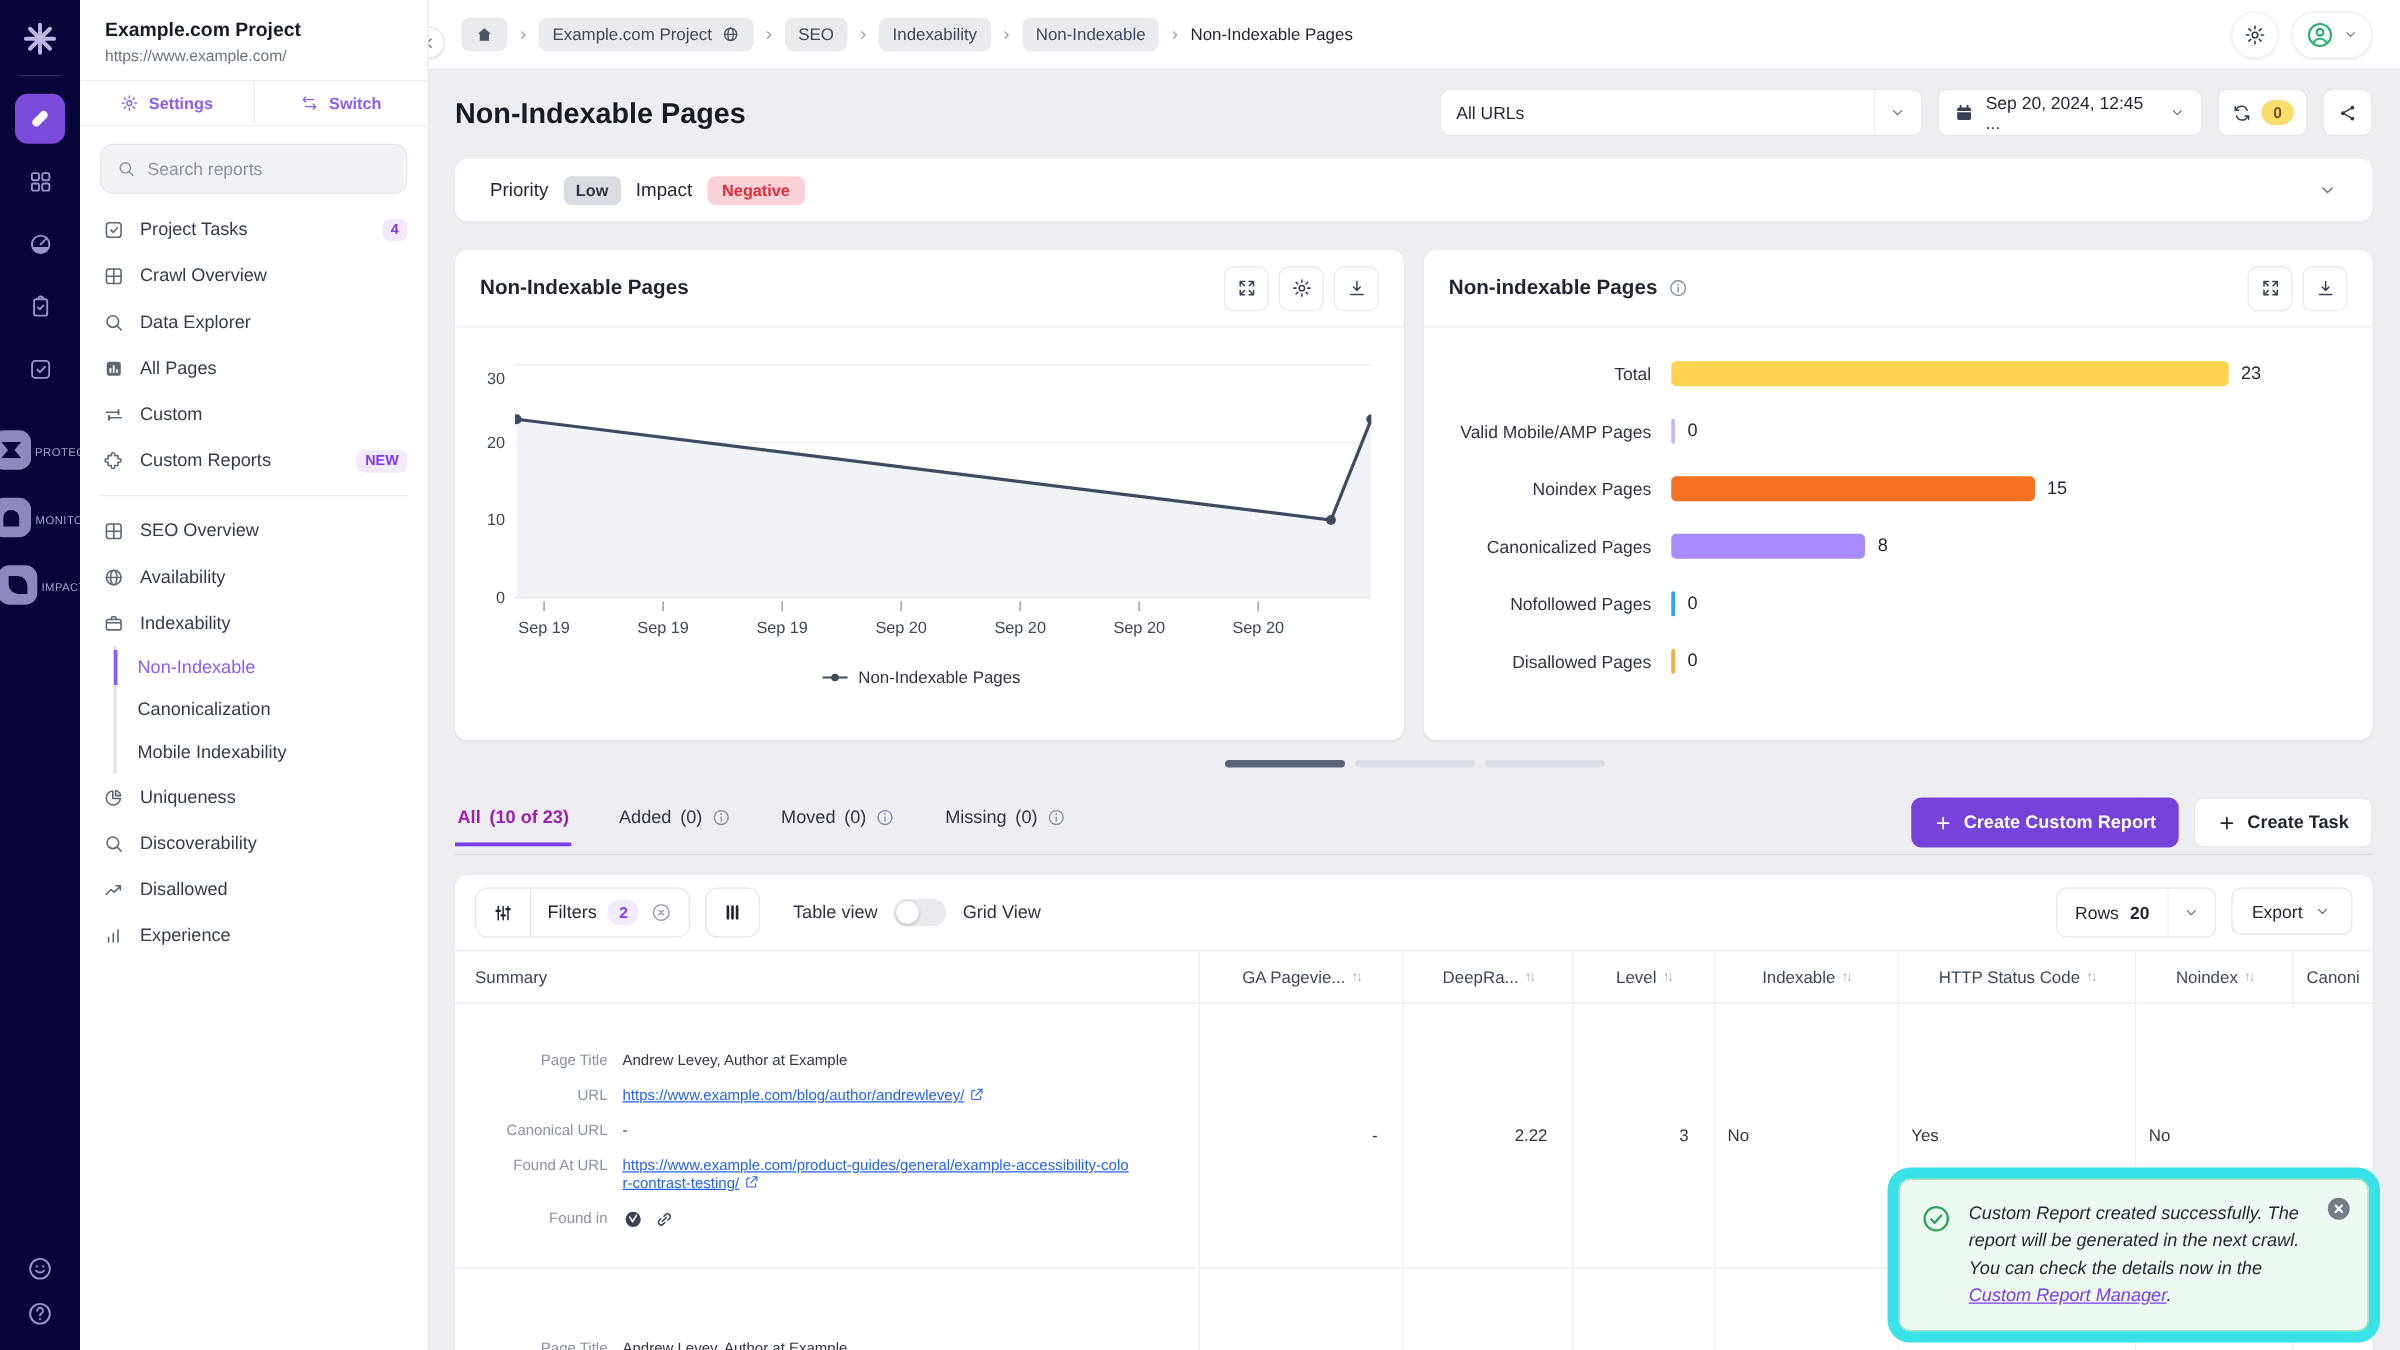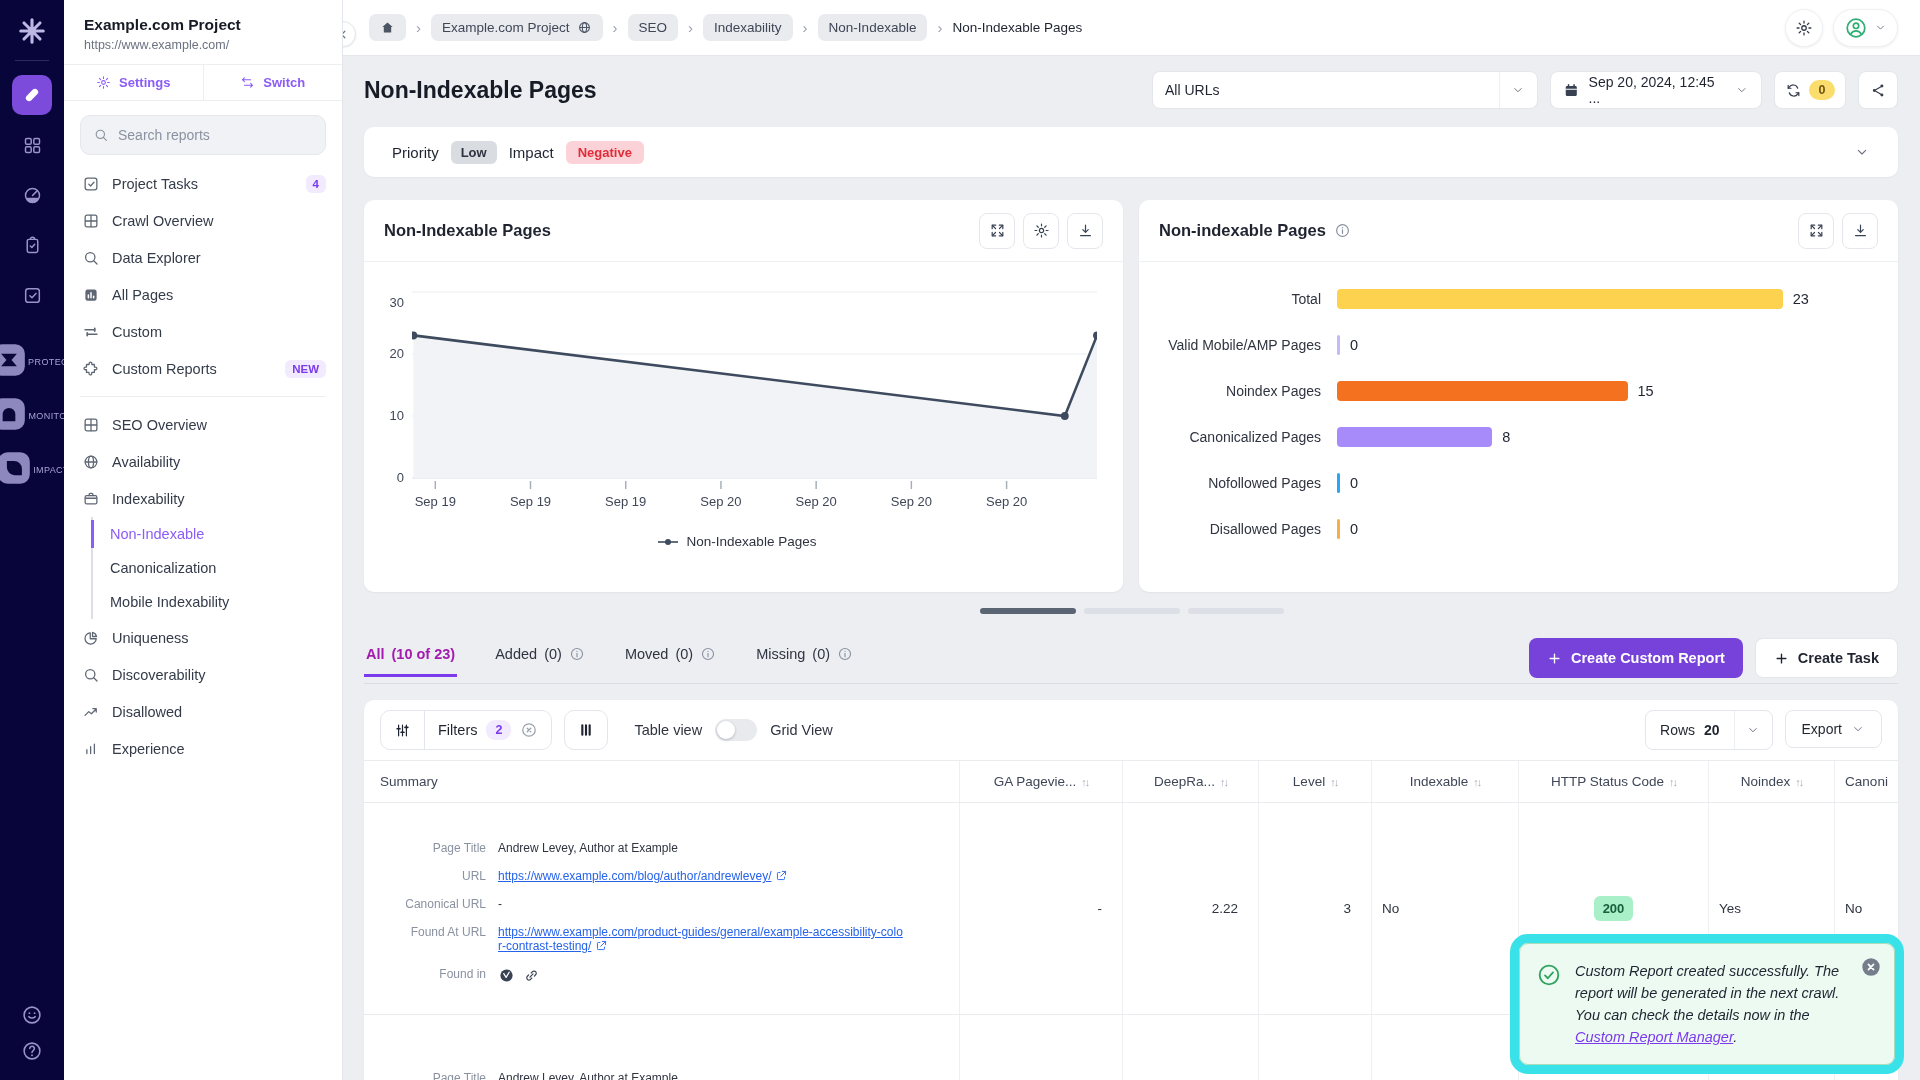--- a/index.html
+++ b/index.html
@@ -833,23 +833,20 @@
             <svg class="ic" viewBox="0 0 24 24">
               <path d="M9.8 14.2l4.4-4.4M12.4 15.6l-1.8 1.8a3.1 3.1 0 01-4.4-4.4l1.8-1.8M11.6 8.4l1.8-1.8a3.1 3.1 0 014.4 4.4l-1.8 1.8"></path>
             </svg>
           </span>
         </div>
       </div>
       <div class="td num">-</div>
       <div class="td num">2.22</div>
       <div class="td num">3</div>
       <div class="td lft">No</div>
-      <div class="td ctr">
-          <span class="badge-green">200</span>
-        </div>
       <div class="td lft">Yes</div>
       <div class="td lft">No</div>
     </div>
 
     <div class="t-grid t-row">
       <div class="td">
         <div class="summary second">
           <span class="s-lbl">Page Title</span>
           <span class="s-val">Andrew Levey, Author at Example</span>
 

